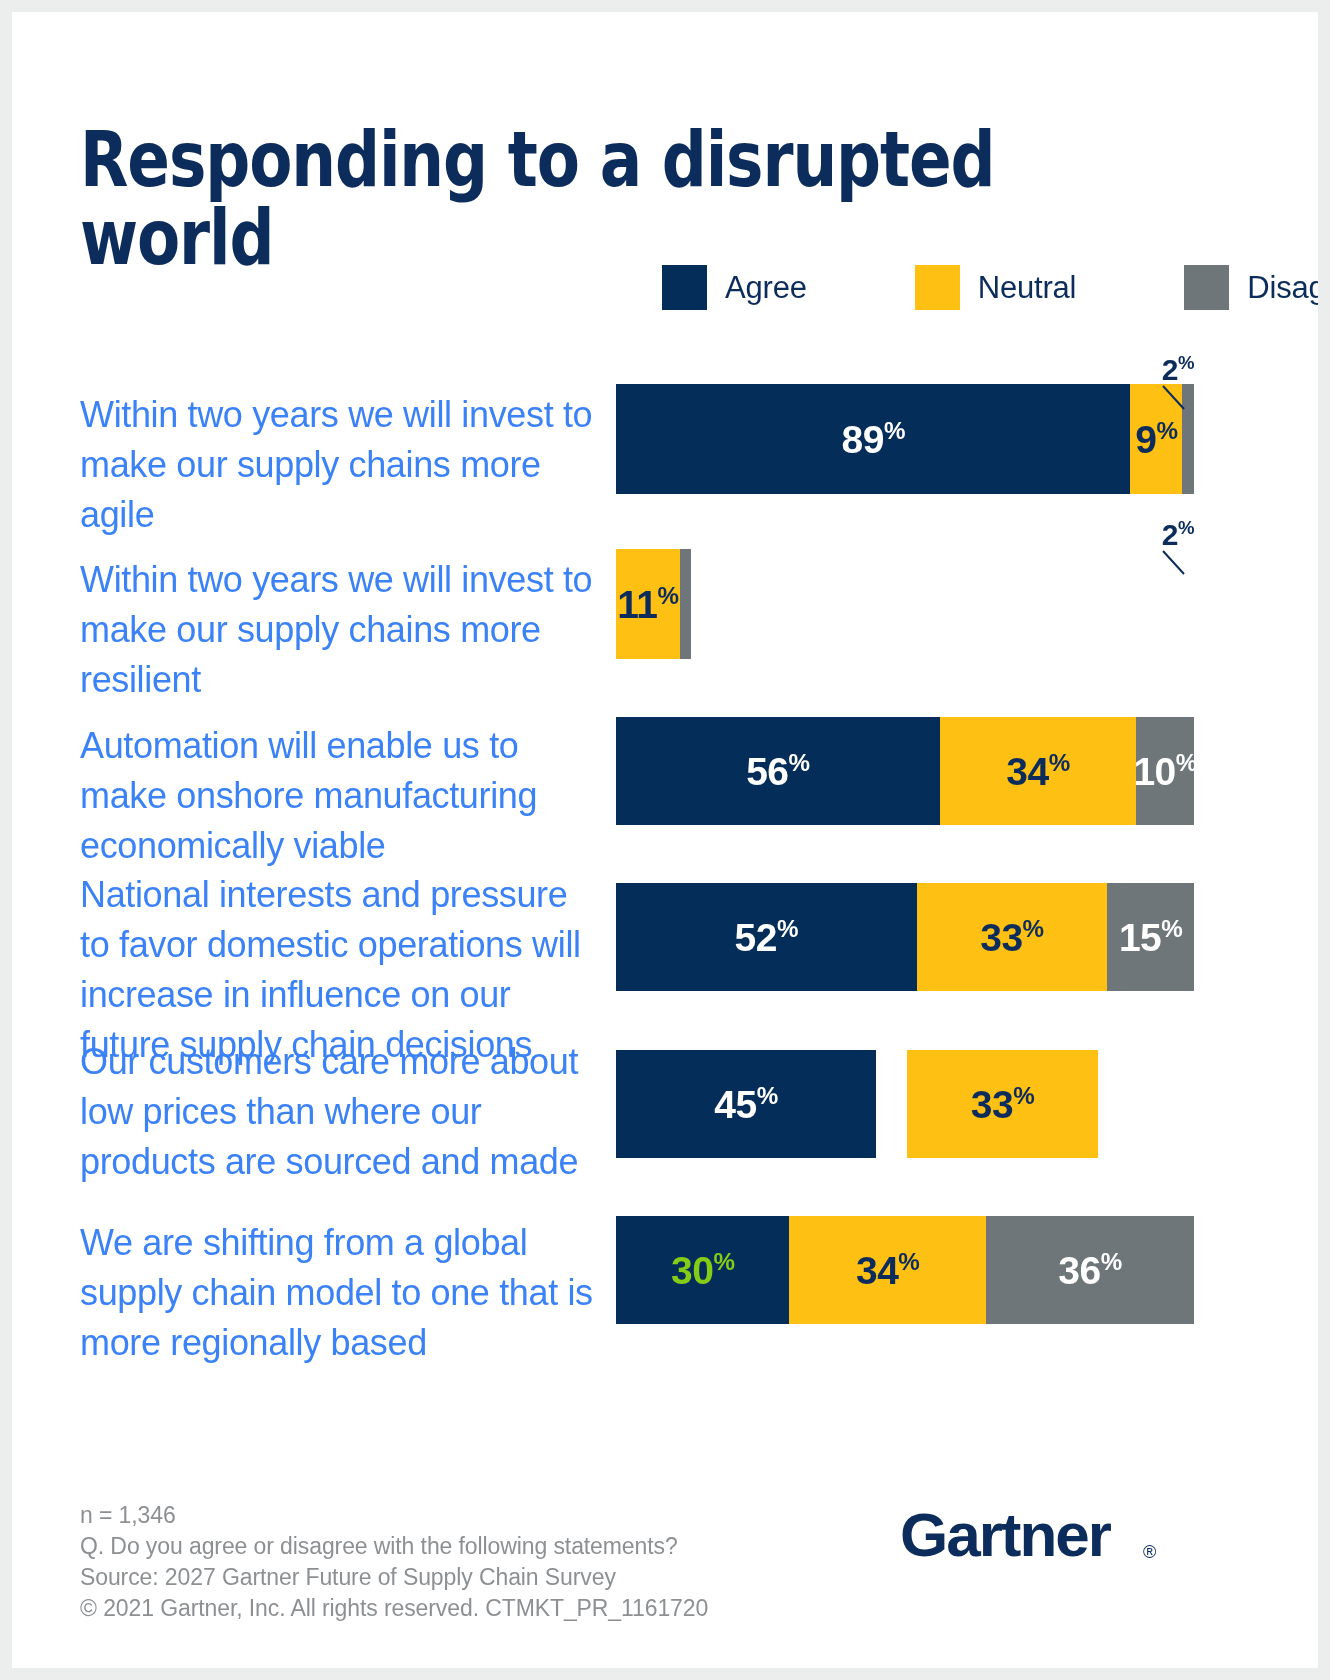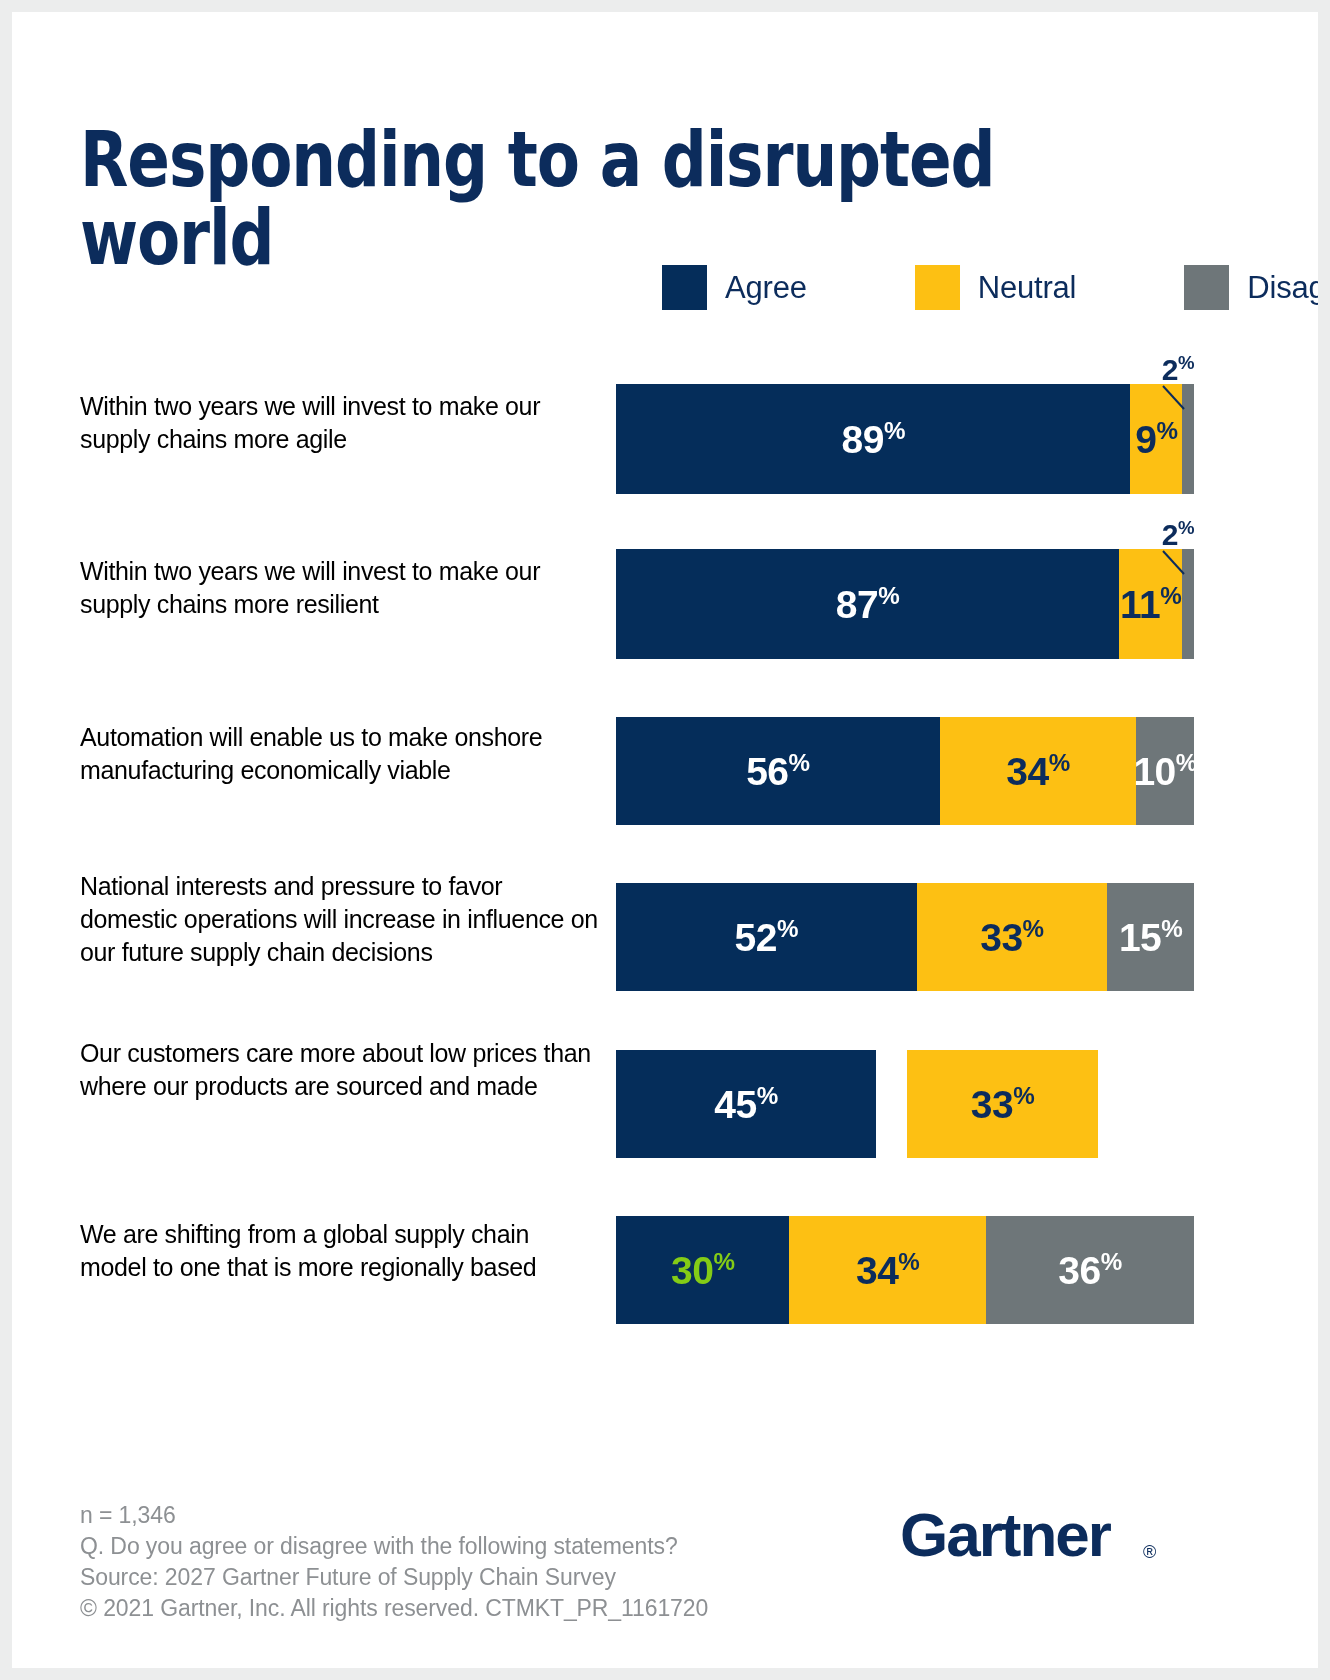--- a/index.html
+++ b/index.html
@@ -76,23 +76,23 @@
   }
   .row {
     position: absolute;
     left: 0;
     width: 100%;
   }
   .row-label {
     position: absolute;
     left: 68px;
     width: 520px;
-    font-size: 25px;
-    line-height: 33px;
-    color: #000000;
+    font-size: 36px;
+    line-height: 50px;
+    color: #3b82f6;
     letter-spacing: -0.35px;
   }
   .bar {
     position: absolute;
     left: 604px;
     width: 578px;
     display: flex;
     overflow: visible;
   }
   .seg {
@@ -203,23 +203,20 @@
         <div class="callout" style="left: 604px; width: 578px; top: 343px; height: 40px;">
           <div class="callout-text"><span>2</span><sup>%</sup></div>
           <div class="callout-line"><svg width="26" height="26" viewBox="0 0 26 26">
               <line x1="1" y1="1" x2="22" y2="24" stroke="#0c2c5c" stroke-width="2"></line>
             </svg></div>
         </div>
       </div>
       <div class="row">
         <div class="row-label" style="top: 543px;">Within two years we will invest to make our supply chains more resilient</div>
         <div class="bar" style="top: 537px; height: 110px;">
-          <div class="seg" style="width: 87%; background: rgb(5, 45, 90);">
-            <span class="seg-value" style="color: rgb(255, 255, 255);"><span>87</span><sup>%</sup></span>
-          </div>
           <div class="seg" style="width: 11%; background: rgb(253, 192, 19);">
             <span class="seg-value" style="color: rgb(12, 44, 92);"><span>11</span><sup>%</sup></span>
           </div>
           <div class="seg" style="width: 2%; background: rgb(110, 118, 121);"></div>
         </div>
         <div class="callout" style="left: 604px; width: 578px; top: 508px; height: 40px;">
           <div class="callout-text"><span>2</span><sup>%</sup></div>
           <div class="callout-line"><svg width="26" height="26" viewBox="0 0 26 26">
               <line x1="1" y1="1" x2="22" y2="24" stroke="#0c2c5c" stroke-width="2"></line>
             </svg></div>

